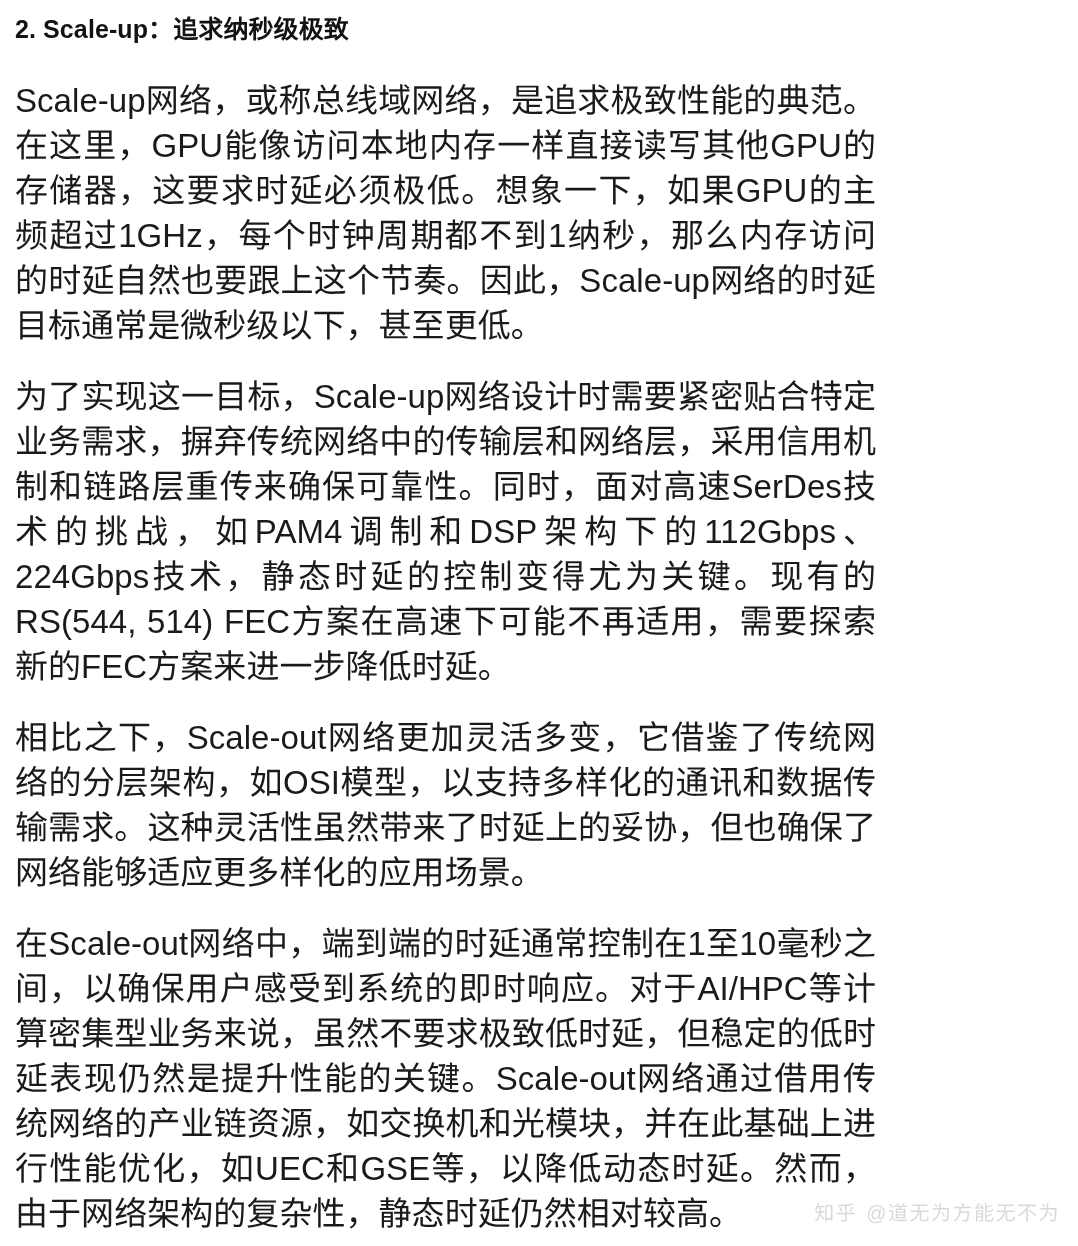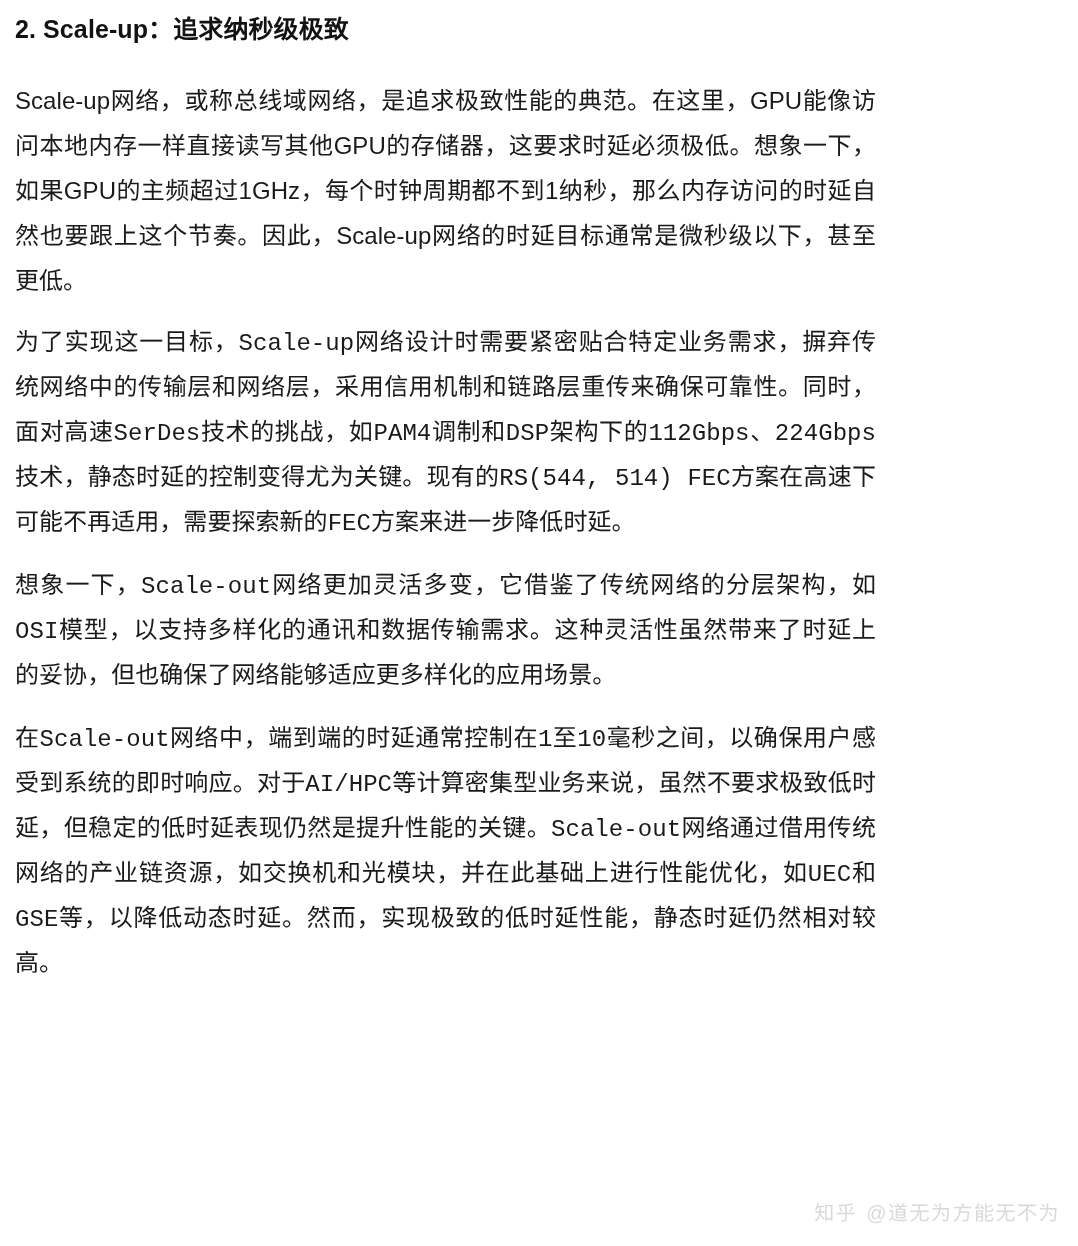--- a/index.html
+++ b/index.html
@@ -32,33 +32,33 @@
     color: #121212;
     letter-spacing: 0.1px;
     margin: 0;
     white-space: nowrap;
   }
 
   .heading-1 { padding-top: 8px; }
   .heading-2 { padding-top: 20px; }
 
   .para {
-    font-size: 24px;
+    font-size: 33px;
     line-height: 45px;
     font-weight: 400;
     color: #1a1a1a;
     margin: 0;
     text-align: justify;
     text-justify: inter-character;
     letter-spacing: 0.05px;
     word-break: break-word;
   }
 
   .para-gap-large { margin-top: 28px; }
-  .para-gap-med   { margin-top: 18px; font-family: Liberation Mono, monospace; }
+  .para-gap-med   { margin-top: 26px; }
 
   .heading-gap { margin-top: 26px; }
 
   
   .watermark {
     position: absolute;
     right: 18px;
     bottom: 16px;
     font-size: 20px;
     line-height: 34px;
@@ -77,22 +77,22 @@
 
 <div class="article">
 
   <h2 class="section-heading heading-1">2. Scale-up：追求纳秒级极致</h2>
 
   <p class="para para-gap-large">Scale-up网络，或称总线域网络，是追求极致性能的典范。在这里，GPU能像访问本地内存一样直接读写其他GPU的存储器，这要求时延必须极低。想象一下，如果GPU的主频超过1GHz，每个时钟周期都不到1纳秒，那么内存访问的时延自然也要跟上这个节奏。因此，Scale-up网络的时延目标通常是微秒级以下，甚至更低。</p>
 
   <p class="para para-gap-med">为了实现这一目标，Scale-up网络设计时需要紧密贴合特定业务需求，摒弃传统网络中的传输层和网络层，采用信用机制和链路层重传来确保可靠性。同时，面对高速SerDes技术的挑战，如PAM4调制和DSP架构下的112Gbps、224Gbps技术，静态时延的控制变得尤为关键。现有的RS(544, 514) FEC方案在高速下可能不再适用，需要探索新的FEC方案来进一步降低时延。</p>
 
 
-  <p class="para para-gap-med">想象一下，Scale-out网络更加灵活多变，它借鉴了传统网络的分层架构，如OSI模型，以支持多样化的通讯和数据传输需求。这种灵活性虽然带来了时延上的妥协，但也确保了网络能够适应更多样化的应用场景。</p>
+  <p class="para para-gap-med">相比之下，Scale-out网络更加灵活多变，它借鉴了传统网络的分层架构，如OSI模型，以支持多样化的通讯和数据传输需求。这种灵活性虽然带来了时延上的妥协，但也确保了网络能够适应更多样化的应用场景。</p>
 
-  <p class="para para-gap-med">在Scale-out网络中，端到端的时延通常控制在1至10毫秒之间，以确保用户感受到系统的即时响应。对于AI/HPC等计算密集型业务来说，虽然不要求极致低时延，但稳定的低时延表现仍然是提升性能的关键。Scale-out网络通过借用传统网络的产业链资源，如交换机和光模块，并在此基础上进行性能优化，如UEC和GSE等，以降低动态时延。然而，实现极致的低时延性能，静态时延仍然相对较高。</p>
+  <p class="para para-gap-med">在Scale-out网络中，端到端的时延通常控制在1至10毫秒之间，以确保用户感受到系统的即时响应。对于AI/HPC等计算密集型业务来说，虽然不要求极致低时延，但稳定的低时延表现仍然是提升性能的关键。Scale-out网络通过借用传统网络的产业链资源，如交换机和光模块，并在此基础上进行性能优化，如UEC和GSE等，以降低动态时延。然而，由于网络架构的复杂性，静态时延仍然相对较高。</p>
 
 
 </div>
 
 <div class="watermark">
   <span class="wm-logo">知乎</span><span>@道无为方能无不为</span>
 </div>
 
 </body></html>

